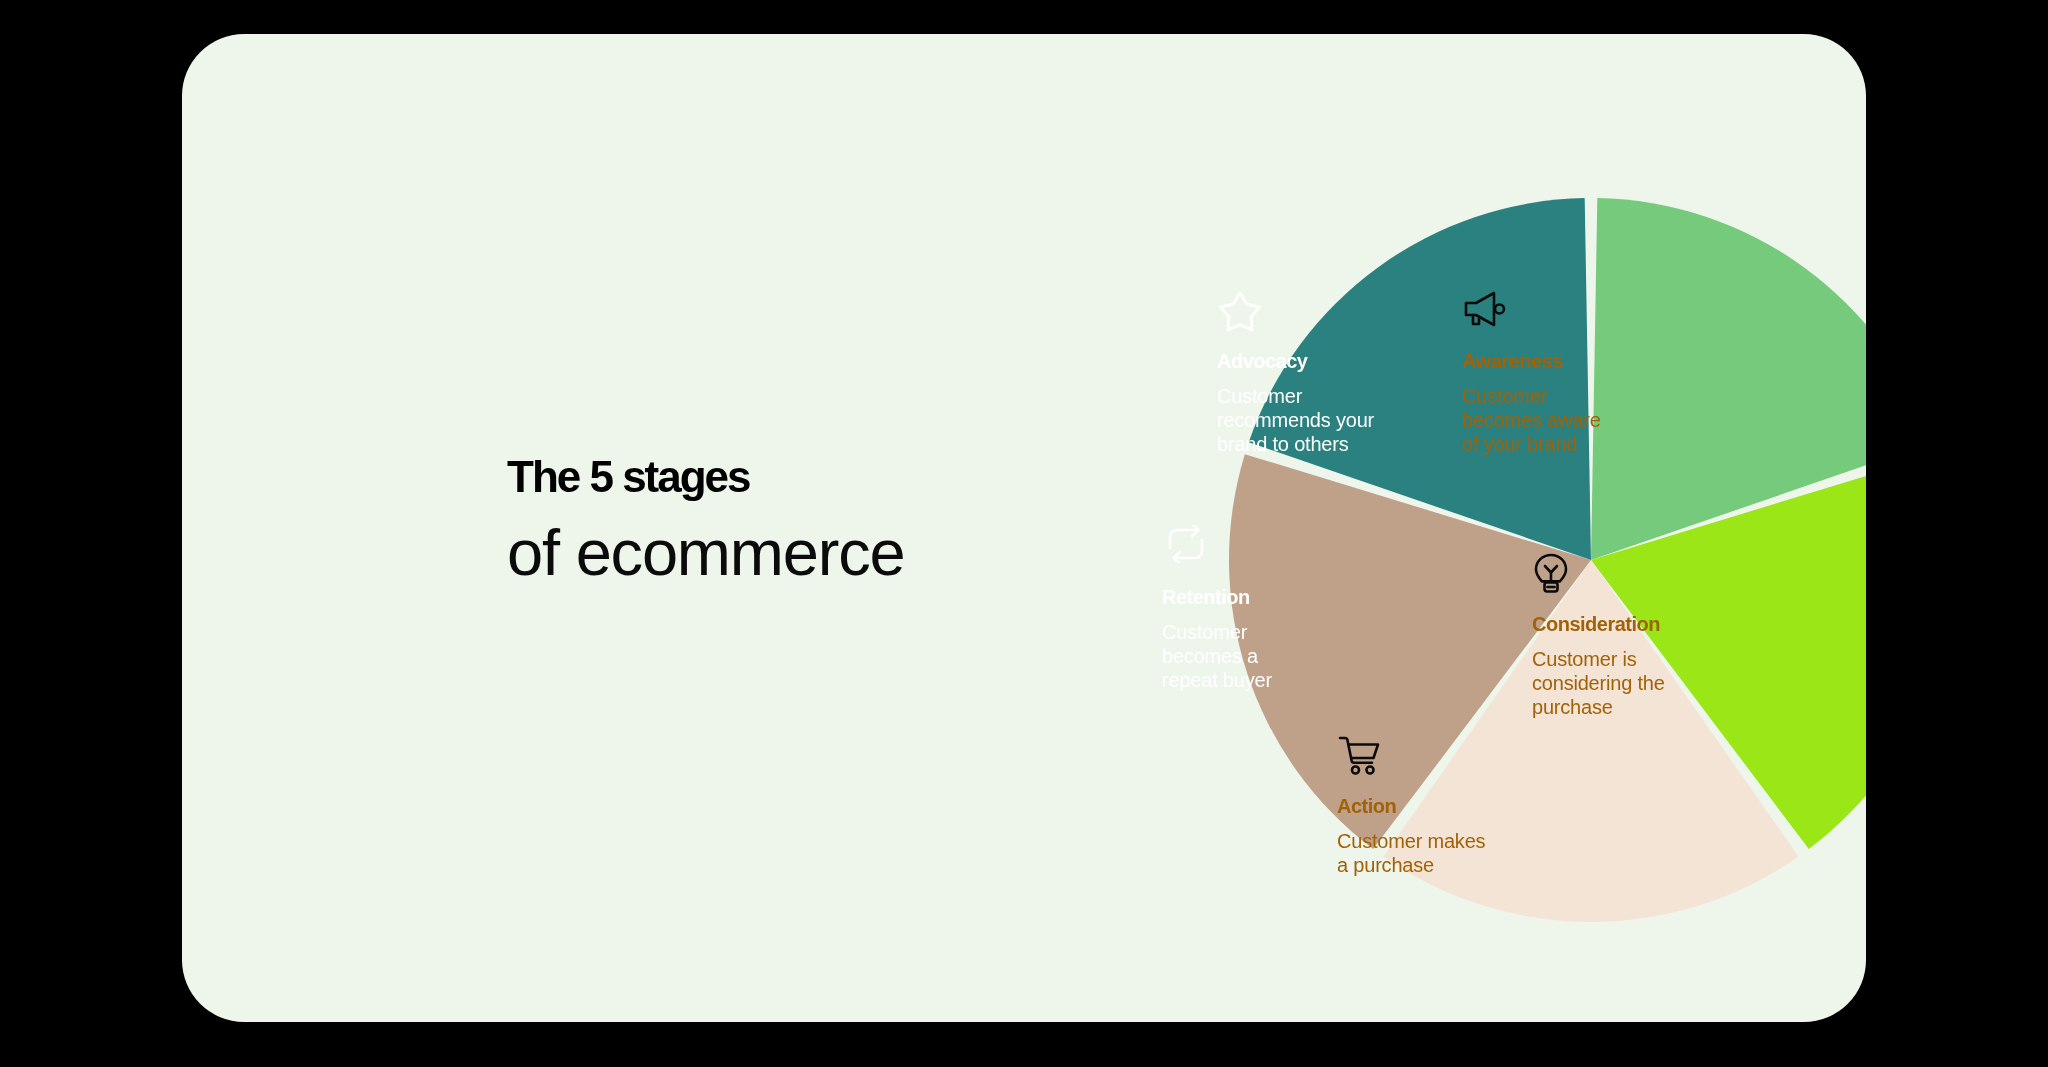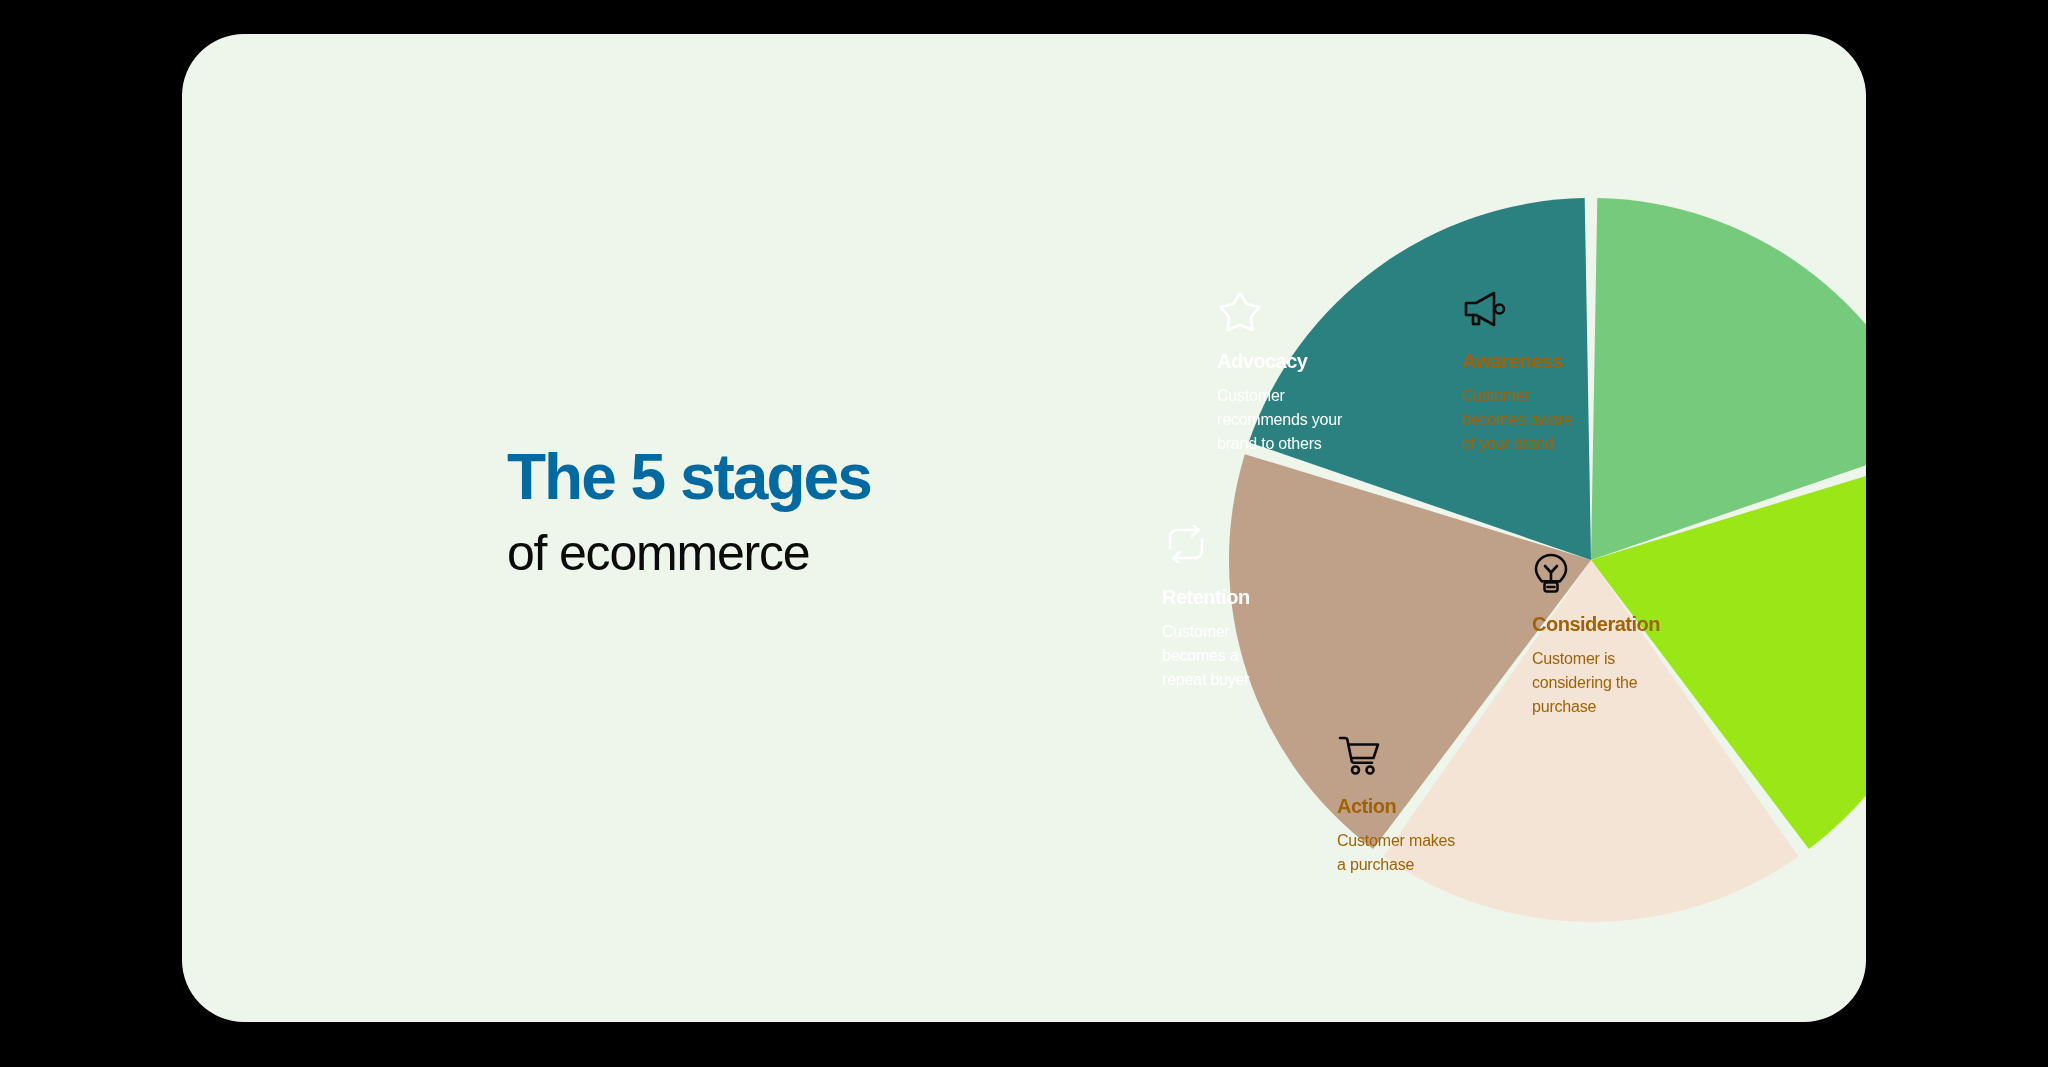--- a/index.html
+++ b/index.html
@@ -27,30 +27,30 @@
   }
 
   
   #headline {
     position:absolute;
     left:325px; top:405px;
     width:640px;
   }
   .hl-line {
     display:block;
-    font-size:50px;
+    font-size:65px;
     line-height:76px;
     letter-spacing:-1.2px;
     white-space:nowrap;
   }
   .hl-accent {
     font-weight:bold;
-    color:#0369a1;
+    color:#000000;
     letter-spacing:-2px;
-    font-size:64px;
+    font-size:44px;
   }
   .hl-plain {
     font-weight:400;
     color:#0b0b0b;
   }
 
   
   #pie-wrap {
     position:absolute;
     left:1045px; top:162px;
@@ -68,21 +68,21 @@
   .seg-title {
     display:block;
     font-size:20px;
     font-weight:bold;
     letter-spacing:-0.5px;
     line-height:28px;
     margin-bottom:9px;
   }
   .seg-desc {
     display:block;
-    font-size:16px;
+    font-size:20px;
     line-height:24px;
     font-weight:400;
     letter-spacing:-0.2px;
     white-space:pre-line;
   }
   .dark  .seg-title, .dark  .seg-desc { color:#a16207; }
   .light .seg-title, .light .seg-desc { color:#ffffff; }
 
   
   #label-awareness    { left:1280px; top:255px; }

